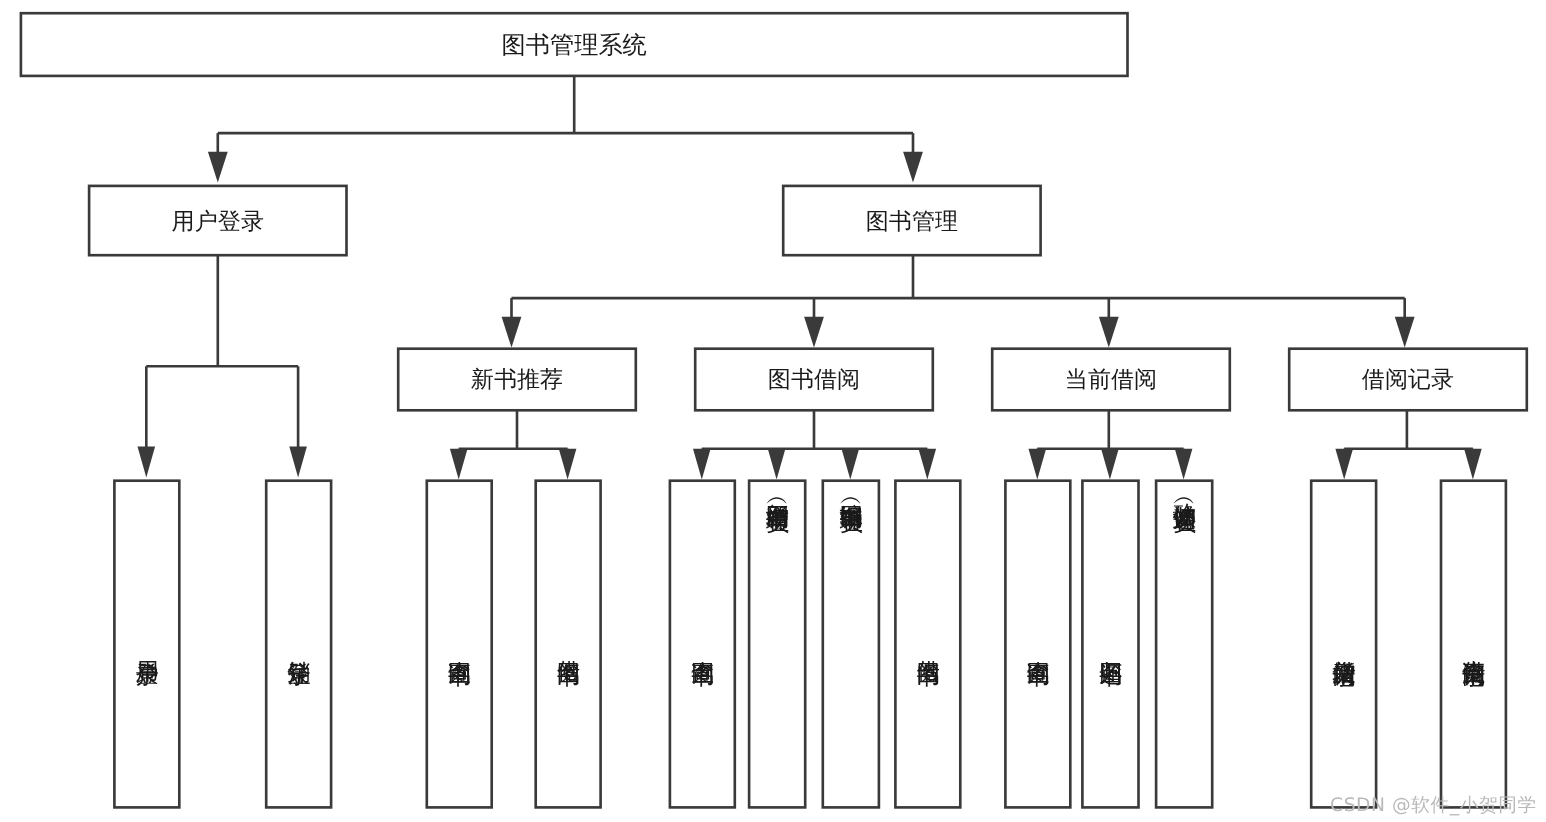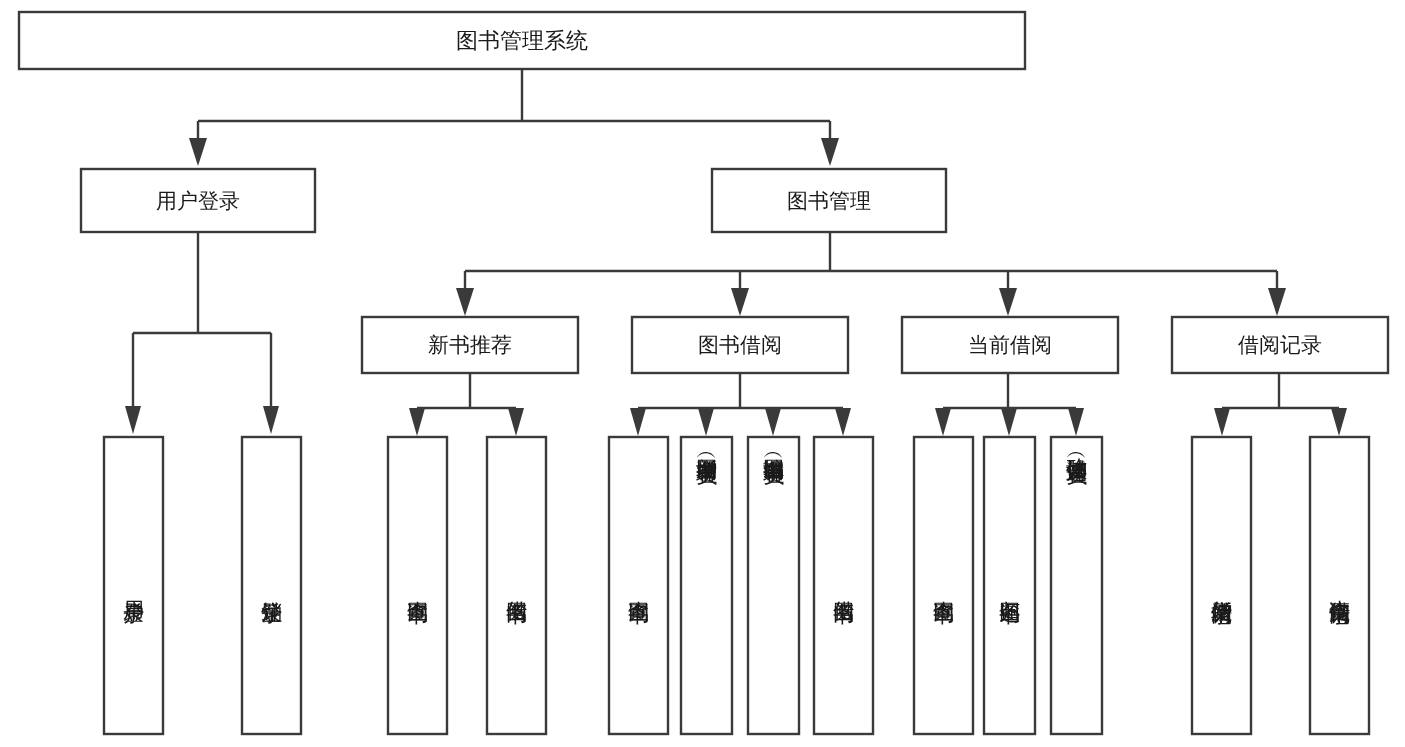--- a/index.html
+++ b/index.html
@@ -257,14 +257,15 @@
     <span class="leaf-label">确认归还（管理员）</span>
   </div>
 
   <div class="leaf-label-wrap" style="left:1192px; top:437px; width:59px; height:297px;">
     <span class="leaf-label">新增借阅记录</span>
   </div>
   <div class="leaf-label-wrap" style="left:1310px; top:437px; width:59px; height:297px;">
     <span class="leaf-label">查询借阅记录</span>
   </div>
 
+  <div id="watermark">CSDN @软件_小贺同学</div>
 
 </div>
 
 </body></html>

